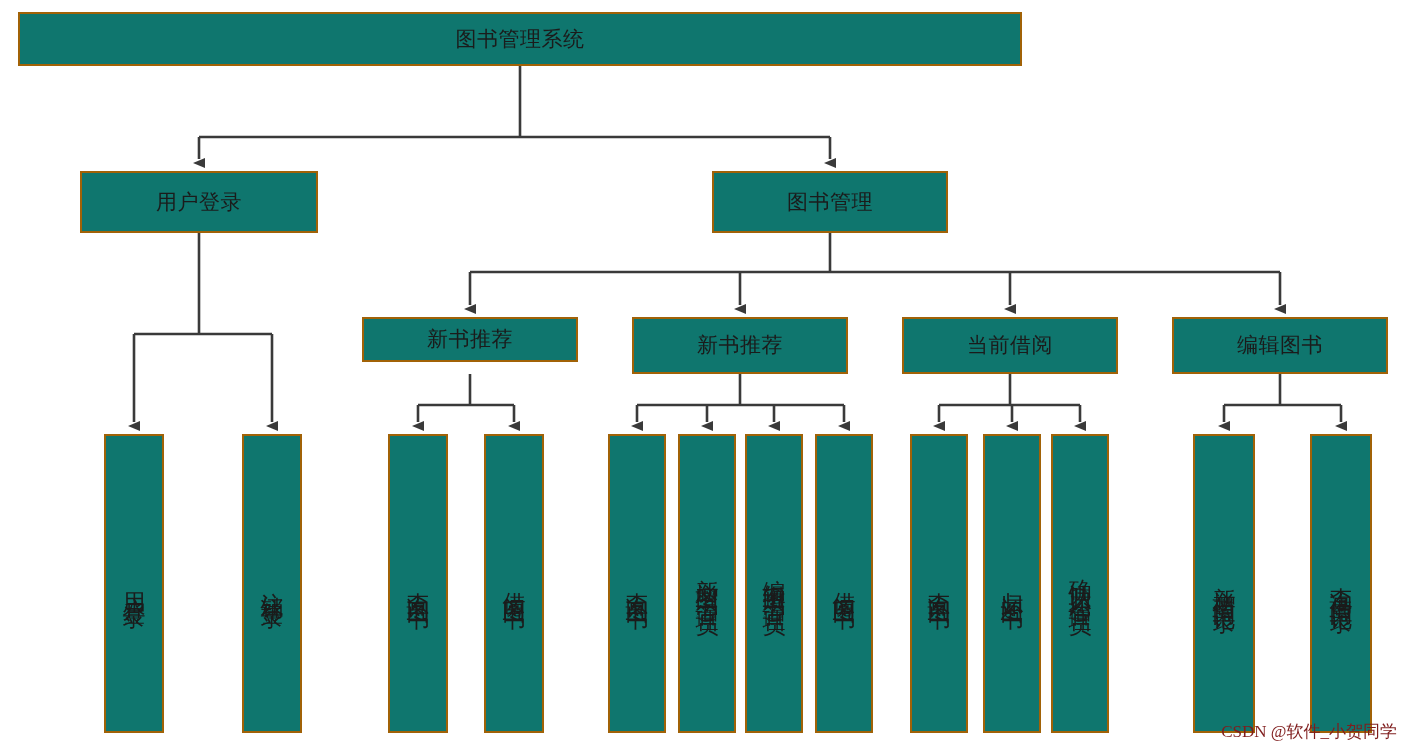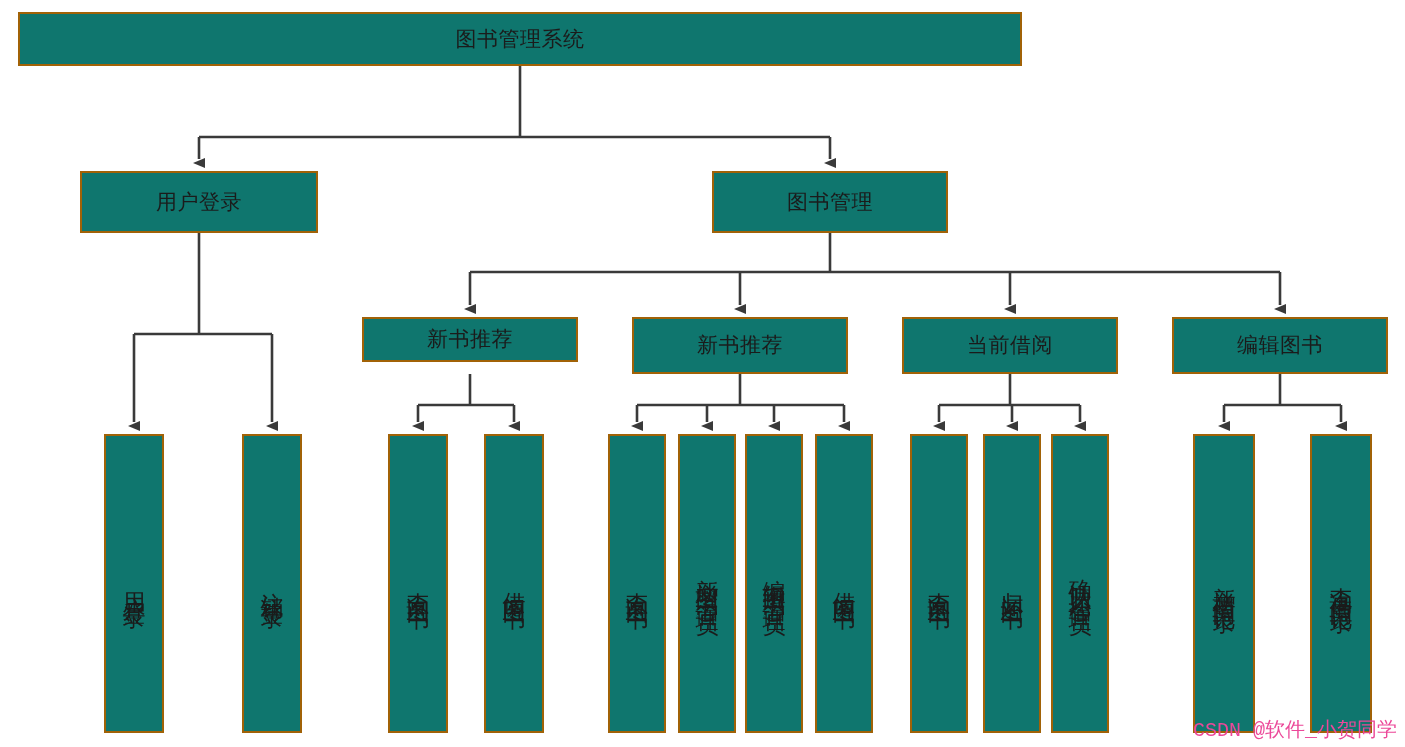--- a/index.html
+++ b/index.html
@@ -53,24 +53,24 @@
     writing-mode: vertical-rl;
     text-orientation: upright;
     font-size: 23px;
     letter-spacing: 5px;
     line-height: 1;
   }
   #watermark {
     position: absolute;
     right: 8px;
     bottom: 4px;
-    font-size: 20px;
-    color: #ec4899;
+    font-size: 17px;
+    color: #7f1d1d;
     white-space: nowrap;
-    font-family: Liberation Mono, monospace;
+    font-family: Liberation Serif, serif;
   }
 </style>
 </head>
 <body>
 
 <div id="canvas">
 
   <svg id="edges" viewBox="0 0 1405 747" xmlns="http://www.w3.org/2000/svg">
     <defs>
       <marker id="arrow" markerWidth="10" markerHeight="12" refX="1" refY="6" orient="auto" markerUnits="userSpaceOnUse">

